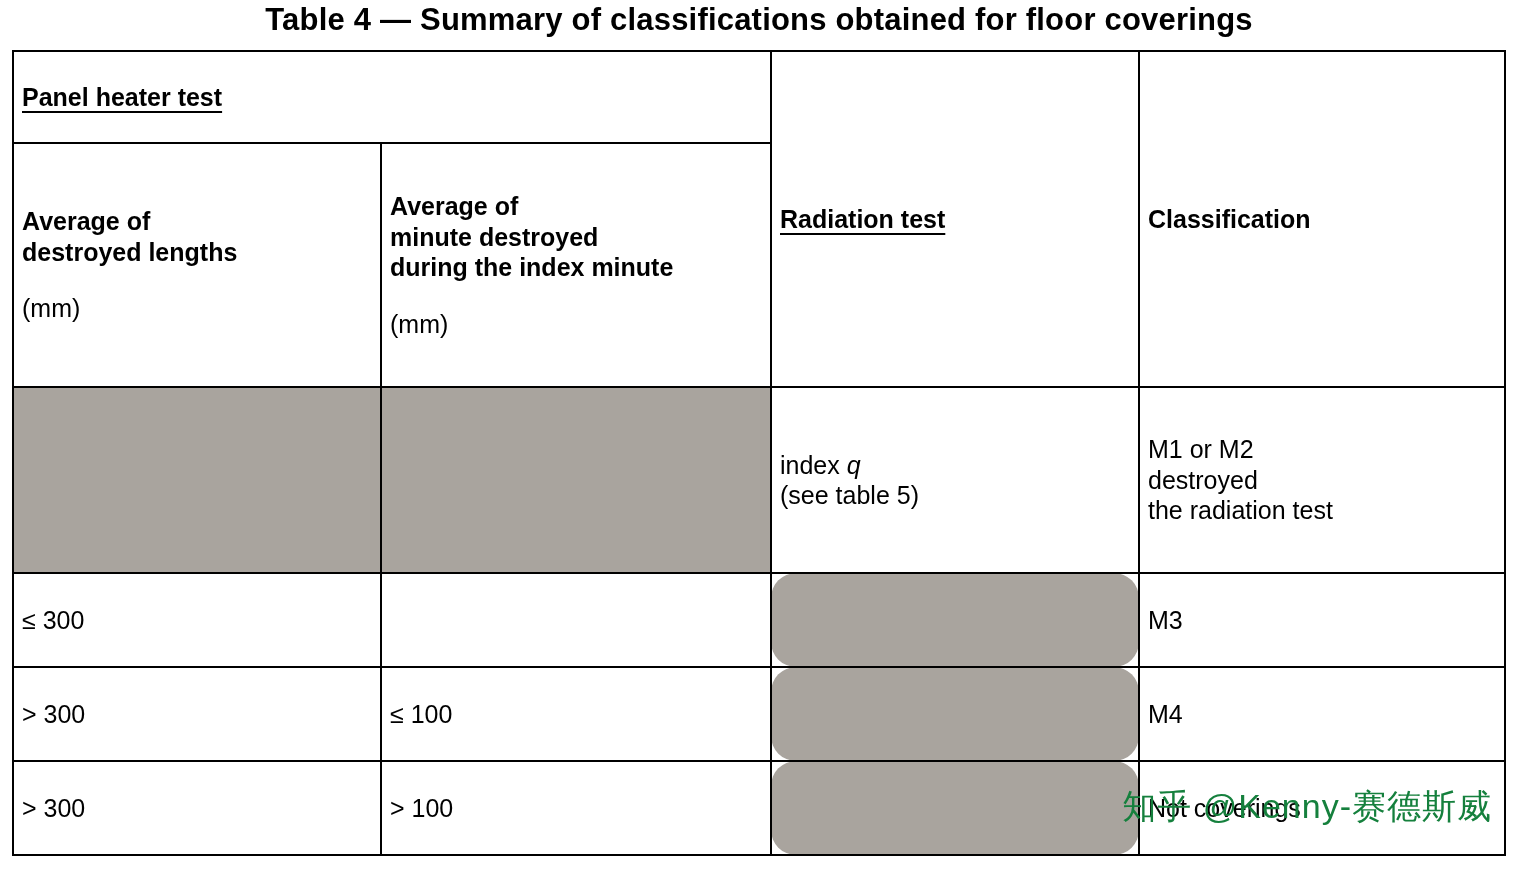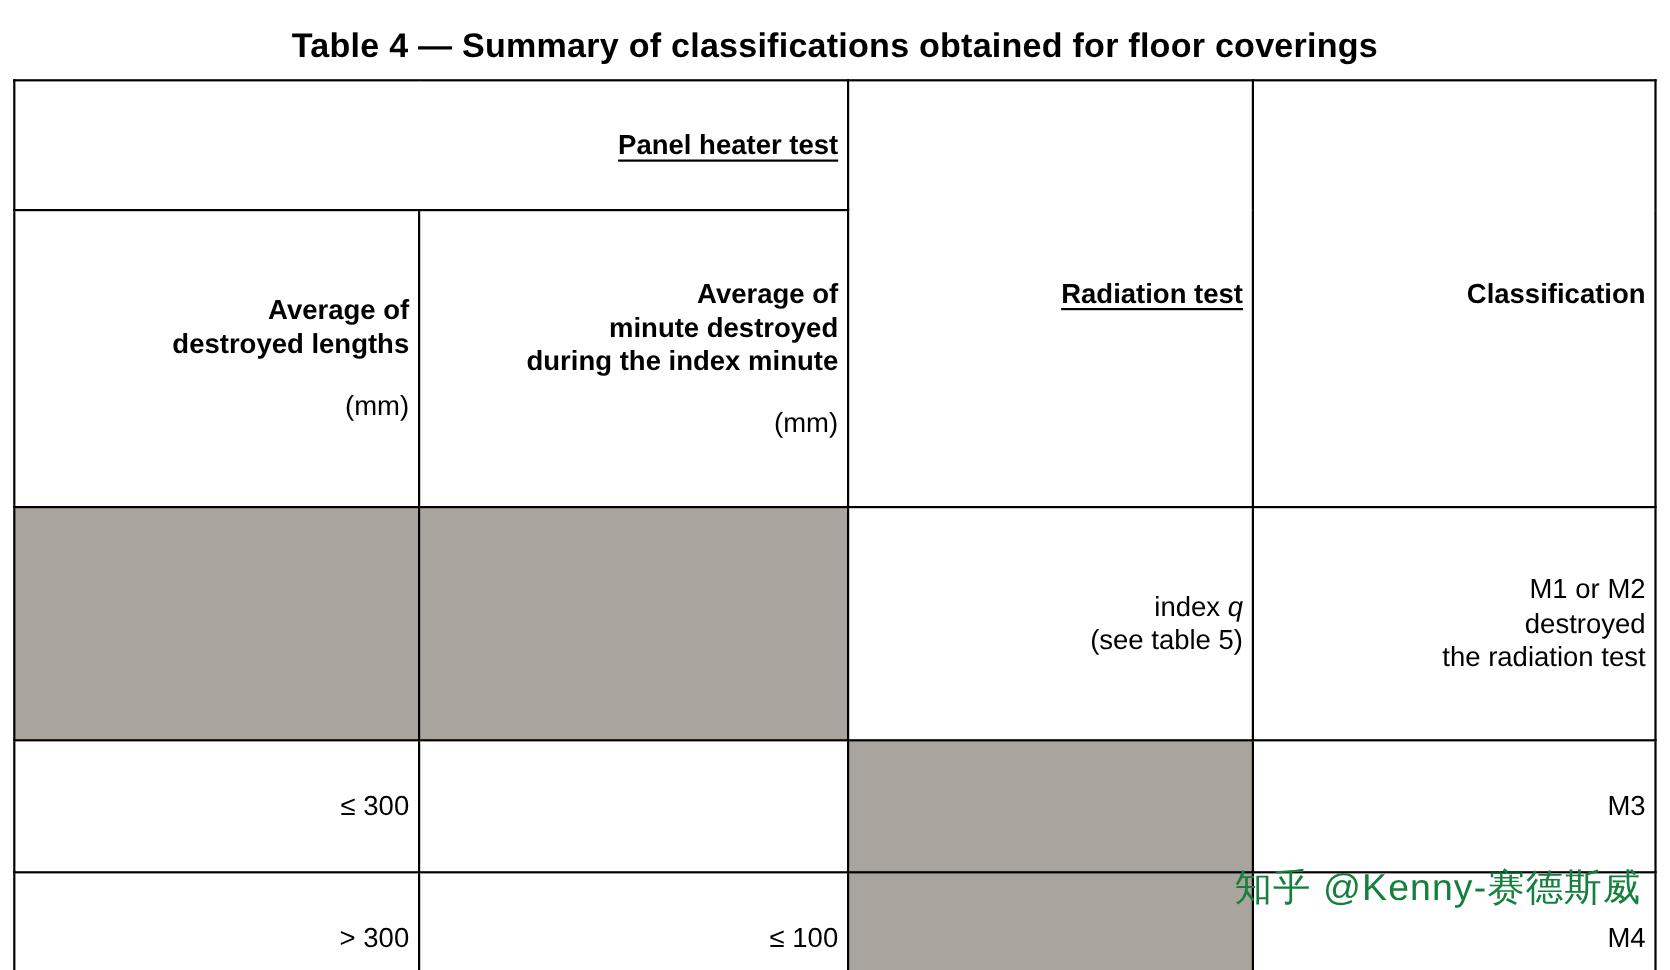--- a/index.html
+++ b/index.html
@@ -18,36 +18,36 @@
   .page {
     position: relative;
     width: 1518px;
     height: 882px;
   }
   .table-title {
     text-align: center;
     font-size: 31px;
     font-weight: bold;
     letter-spacing: 0.2px;
-    padding-top: 24px;
+    padding-top: 2px;
     padding-bottom: 12px;
   }
   table.spec {
     border-collapse: collapse;
     table-layout: fixed;
     margin: 0 auto;
     width: 1492px;
   }
   table.spec td {
     border: 2px solid #000000;
     vertical-align: middle;
-    text-align: right;
+    text-align: left;
     font-size: 25px;
     line-height: 1.22;
-    padding: 19px 8px;
+    padding: 6px 8px;
   }
   .col1 { width: 368px; }
   .col2 { width: 390px; }
   .col3 { width: 368px; }
   .col4 { width: 366px; }
 
   .hdr-group {
     font-weight: bold;
     font-size: 27px;
     height: 78px;
@@ -74,21 +74,21 @@
   }
   .hdr-plain .u {
     text-decoration: underline;
     text-underline-offset: 5px;
     margin-top: 32px;
   }
   .grey {
     background: #a9a49e;
   }
   .row-tall td { height: 172px; }
-  .row-data td { height: 80px; }
+  .row-data td { height: 80px; border-radius: 25px; }
   .italic-q { font-style: italic; }
   .nowrapline { display: block; }
   .caption {
     text-align: center;
     font-size: 28px;
     font-family: "Liberation Serif", serif;
     padding-top: 26px;
   }
   .watermark {
     position: absolute;

